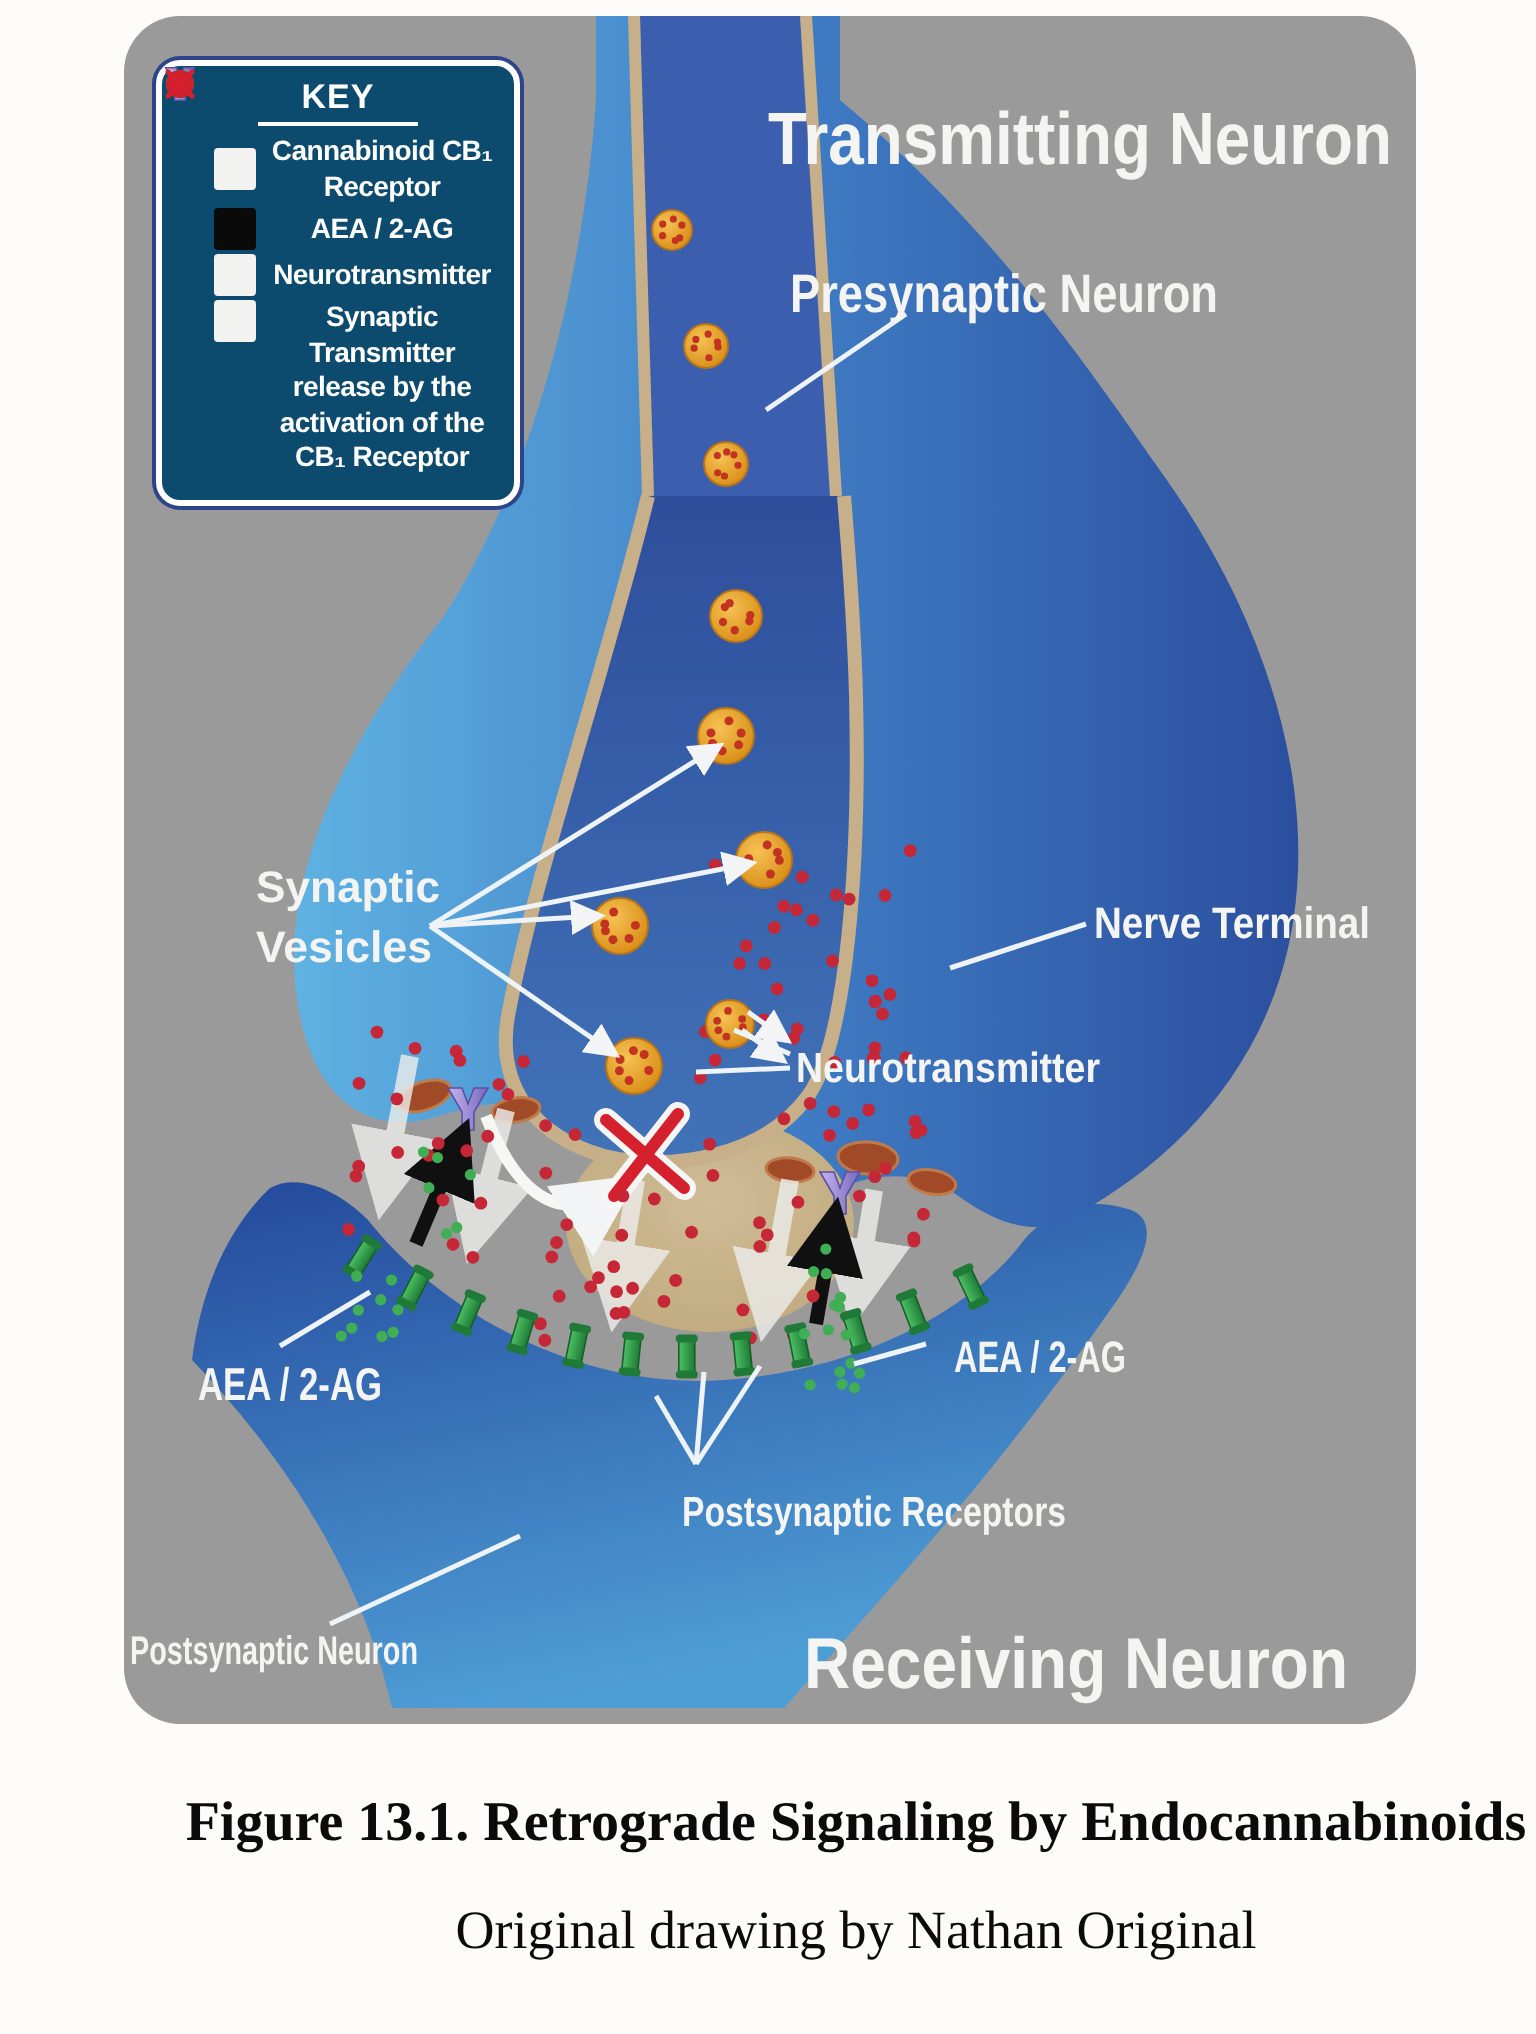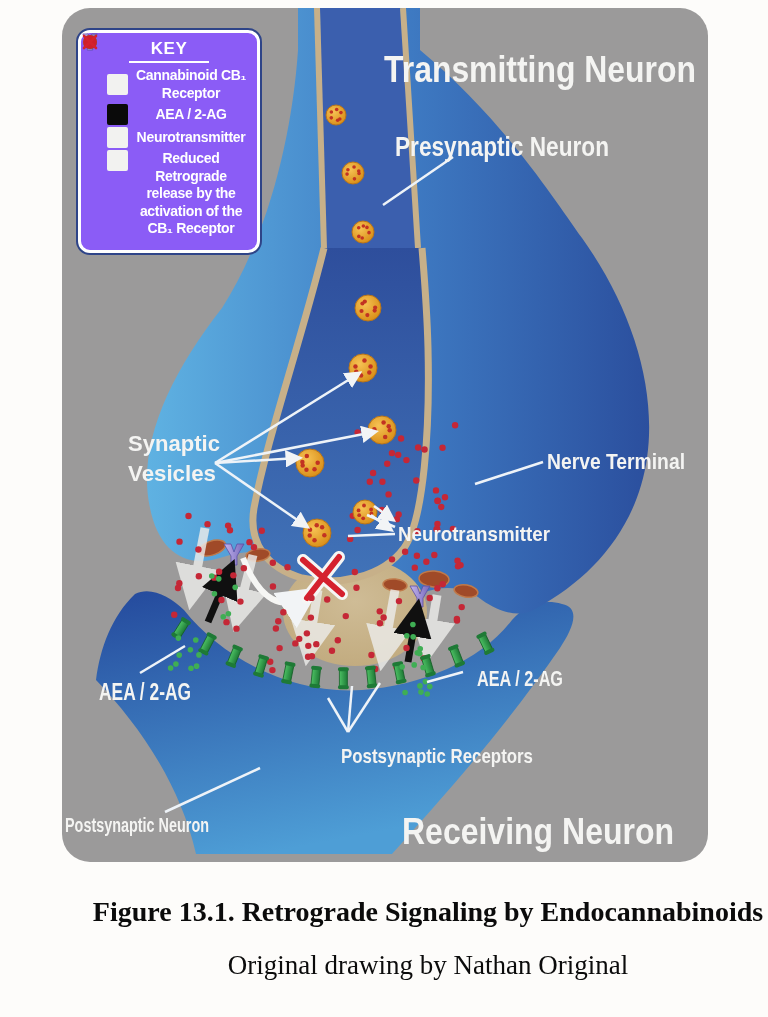--- a/index.html
+++ b/index.html
@@ -2,21 +2,21 @@
 <html><head>
 <meta charset="utf-8">
 <style>
   html,body{margin:0;padding:0;background:#fdfcfa;}
   .page{position:relative;width:768px;height:1017px;background:#fdfcfa;overflow:hidden;
         font-family:"Liberation Sans",sans-serif;}
   .panel{position:absolute;left:62px;top:8px;width:646px;height:854px;
          background:#9b9a9a;border-radius:28px;overflow:hidden;}
   .panel svg{position:absolute;left:0;top:0;}
   
-  .key{position:absolute;left:16px;top:22px;width:182px;background:#8b5cf6;
+  .key{position:absolute;left:16px;top:22px;width:182px;background:#0c4a6e;
        border:3px solid #ffffff;border-radius:12px;box-shadow:0 0 0 2px #2e4488;
        color:#fff;padding:6px 4px 10px 4px;box-sizing:border-box;}
   .key-title{text-align:center;font-weight:bold;font-size:17px;letter-spacing:.5px;margin-bottom:4px;}
   .key-title span{display:inline-block;border-bottom:2px solid #fff;padding:0 22px 2px 22px;}
   .key-row{display:flex;align-items:center;gap:7px;margin:2px 6px;padding-left:16px;}
   .key-row .txt{flex:1;text-align:center;font-weight:bold;font-size:14px;
                 letter-spacing:-.3px;line-height:1.25;}
   .key-row.tall{align-items:flex-start;}
   .key-icon{width:21px;height:21px;flex:0 0 21px;display:flex;align-items:center;
             justify-content:center;border-radius:2px;}
@@ -473,21 +473,21 @@
           </svg>
         </span>
         <span class="txt">Neurotransmitter</span>
       </div>
       <div class="key-row tall">
         <span class="key-icon white">
           <svg width="18" height="18" viewBox="0 0 18 18">
             <path d="M3,3 L15,15 M3,15 L15,3" stroke="#d5212e" stroke-width="2.6" stroke-linecap="round"></path>
           </svg>
         </span>
-        <span class="txt">Reduced Retrograde release by the activation of the CB₁ Receptor</span>
+        <span class="txt">Synaptic Transmitter release by the activation of the CB₁ Receptor</span>
       </div>
     </div>
   </div>
 
   <div class="caption">
     <div class="title">Figure 13.1. Retrograde Signaling by Endocannabinoids</div>
     <div class="credit">Original drawing by Nathan Original</div>
   </div>
 </div>
 

